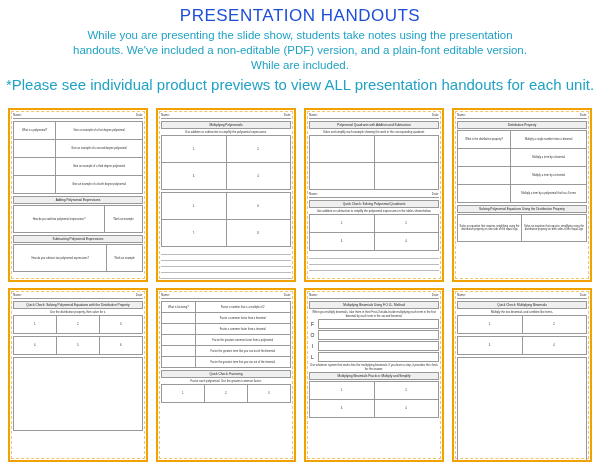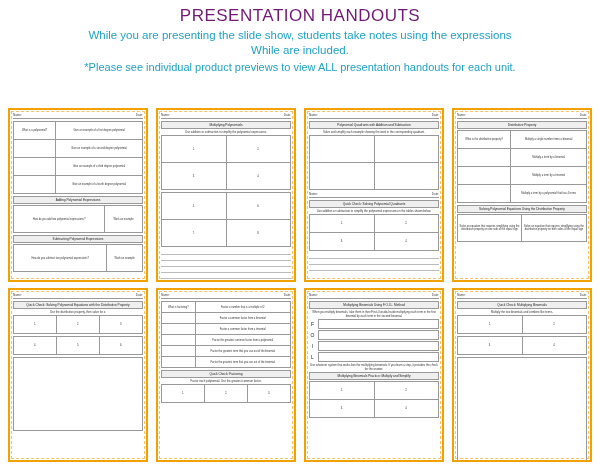--- a/index.html
+++ b/index.html
@@ -7,37 +7,37 @@
     width:600px;height:464px;
     background:#ffffff;
     font-family:"Liberation Sans", sans-serif;
     overflow:hidden;
   }
   .page{position:relative;width:600px;height:464px;}
 
   
   .title{
     text-align:center;
-    color:#701a75;
+    color:#1d4ed8;
     font-size:17px;
     letter-spacing:.5px;
     margin:6px 0 2px 0;
     font-family:"Liberation Sans", sans-serif;
   }
   .subtitle{
     text-align:center;
     color:#21A2C4;
     font-size:11.5px;
     line-height:15px;
     padding:0 14px;
   }
   .note{
     text-align:center;
     color:#21A2C4;
-    font-size:11px;
+    font-size:15px;
     margin-top:3px;
   }
 
   
   .grid{
     position:absolute;
     left:8px;top:102px;
     width:584px;height:354px;
     display:grid;
     grid-template-columns:repeat(4,1fr);
@@ -110,21 +110,22 @@
   .foilbox{
     flex:1;border:.5px solid #999;height:8px;
   }
 </style>
 </head>
 <body>
 
 <div class="page">
 
   <div class="title">PRESENTATION HANDOUTS</div>
-  <div class="subtitle">While you are presenting the slide show, students take notes using the expressions</div>
+  <div class="subtitle">While you are presenting the slide show, students take notes using the presentation</div>
+  <div class="subtitle">handouts. We've included a non-editable (PDF) version, and a plain-font editable version.</div>
   <div class="subtitle">While are included.</div>
   <div class="note">*Please see individual product previews to view ALL presentation handouts for each unit.</div>
 
   <div class="grid">
 
     <div class="sheet">
       <div class="inner">
         <div class="hdrline">
           <span>Name:</span>
           <span>Date:</span>

